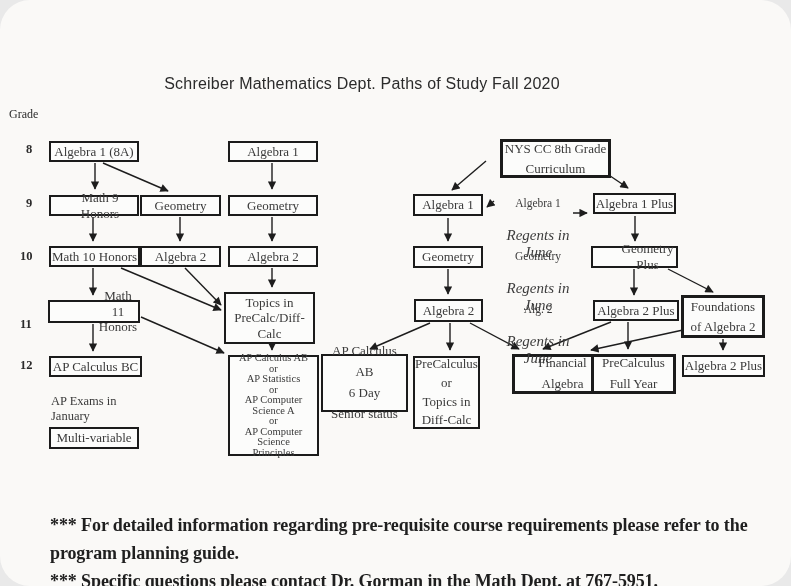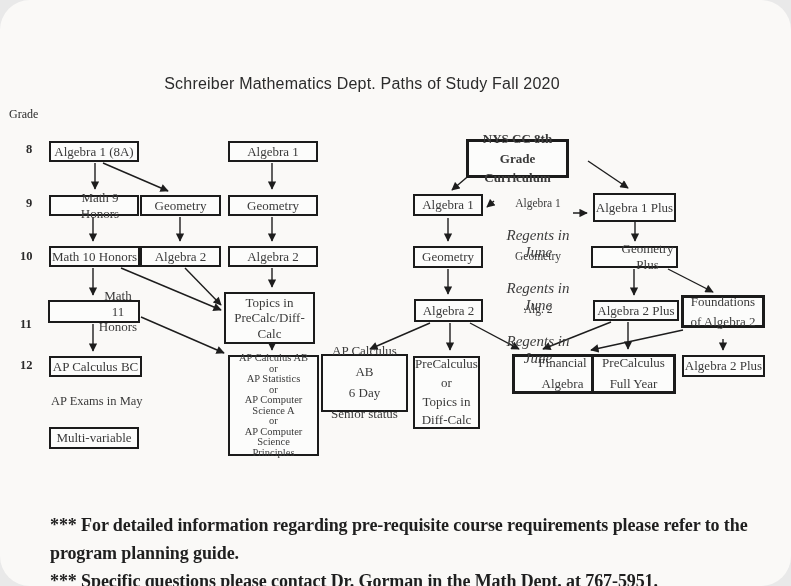--- a/index.html
+++ b/index.html
@@ -47,28 +47,28 @@
   .b-alg22{left:228px;top:246px;width:90px;height:21px;}
   .b-top {left:224px;top:292px;width:91px;height:52px;border-width:2.5px;}
   .b-apop{left:228px;top:355px;width:91px;height:101px;font-size:10.5px;line-height:1.0;border-width:2.5px;}
   
   .b-ap6 {left:321px;top:354px;width:87px;height:58px;line-height:1.6;border-width:2.5px;}
   .b-pct {left:413px;top:356px;width:67px;height:73px;line-height:1.45;}
   .b-fin {left:512px;top:354px;width:101px;height:40px;line-height:1.6;}
   .b-pcf {left:591px;top:354px;width:85px;height:40px;line-height:1.6;}
   .b-a2p12{left:682px;top:355px;width:83px;height:22px;}
   
-  .b-nys {left:466px;top:139px;width:103px;height:39px;line-height:1.5;font-weight:bold;}
+  .b-nys {left:500px;top:139px;width:111px;height:39px;line-height:1.5;}
   .b-a1r {left:413px;top:194px;width:70px;height:22px;}
-  .b-a1p {left:593px;top:193px;width:83px;height:29px;}
+  .b-a1p {left:593px;top:193px;width:83px;height:21px;}
   .b-geor{left:413px;top:246px;width:70px;height:22px;}
   .b-geop{left:591px;top:246px;width:87px;height:22px;padding-left:26px;}
   .b-a2r {left:414px;top:299px;width:69px;height:23px;}
   .b-a2p11{left:593px;top:300px;width:86px;height:21px;}
-  .b-fnd {left:681px;top:295px;width:84px;height:33px;line-height:1.5;}
+  .b-fnd {left:681px;top:295px;width:84px;height:43px;line-height:1.5;}
   
   .ann{position:absolute;width:92px;text-align:center;font-size:11.5px;color:#3c3c3c;}
   .ann .note{font-style:italic;font-size:15px;margin-top:18px;}
   .ann-a1 {left:492px;top:197px;}
   .ann-geo{left:492px;top:250px;}
   .ann-a2 {left:492px;top:303px;}
   .ap-exams{position:absolute;left:51px;top:394px;width:100px;font-size:12.5px;color:#3a3a3a;}
   .footnotes{position:absolute;left:50px;top:512px;font-weight:bold;font-size:18px;color:#1f1f1f;line-height:1.55;letter-spacing:-0.1px;}
 </style>
 </head>
@@ -185,20 +185,20 @@
   </div>
   <div class="ann ann-geo">
     <div class="course">Geometry</div>
     <div class="note">Regents in June</div>
   </div>
   <div class="ann ann-a2">
     <div class="course">Alg. 2</div>
     <div class="note">Regents in June</div>
   </div>
 
-  <div class="ap-exams">AP Exams in May</div>
+  <div class="ap-exams">AP Exams in January</div>
 
   <div class="footnotes">
     <div>*** For detailed information regarding pre-requisite course requirements please refer to the program planning guide.</div>
     <div>*** Specific questions please contact Dr. Gorman in the Math Dept. at 767-5951.</div>
   </div>
 
 </div>
 
 </body></html>

